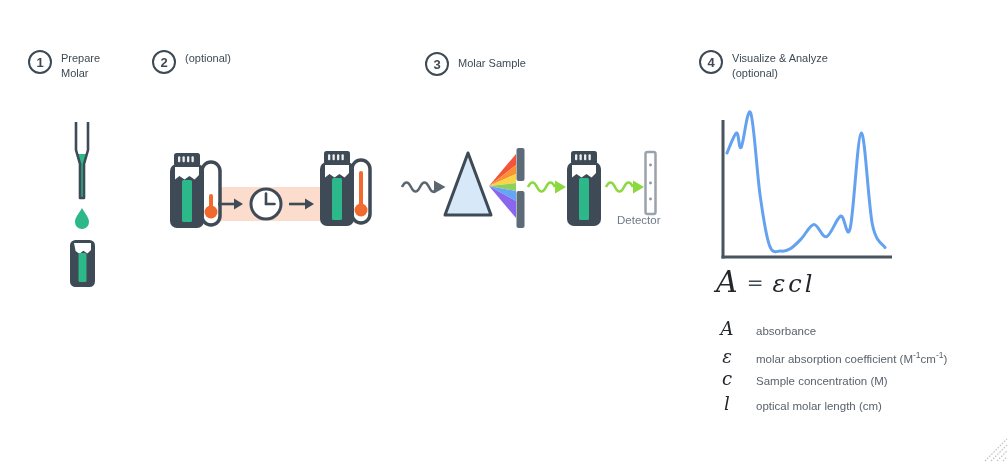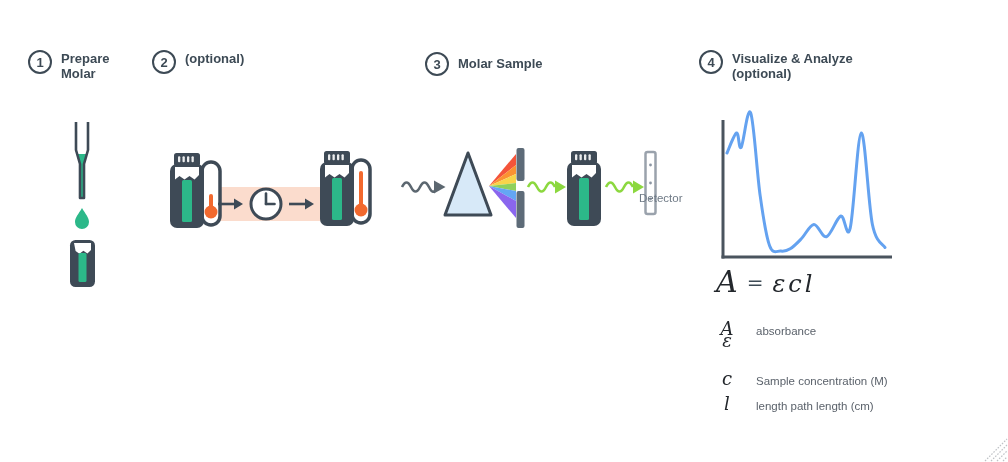--- a/index.html
+++ b/index.html
@@ -7,26 +7,26 @@
     position:relative;width:1008px;height:462px;background:#ffffff;overflow:hidden;
     font-family:"Liberation Sans","DejaVu Sans",sans-serif;
   }
   .step-header{position:absolute;display:flex;align-items:flex-start;}
   .step-badge{
     width:24px;height:24px;border:2.5px solid #3d4a55;border-radius:50%;
     display:flex;align-items:center;justify-content:center;
     font-size:13px;font-weight:bold;color:#3d4a55;flex:0 0 auto;box-sizing:border-box;
   }
   .step-title{
-    margin-left:9px;font-size:13px;font-weight:bold;color:#3d4a55;line-height:15px;padding-top:1px;
+    margin-left:9px;font-size:11px;font-weight:normal;color:#3d4a55;line-height:15px;padding-top:1px;
     white-space:nowrap;
   }
   .abs{position:absolute;}
   .detector-label{
-    position:absolute;left:617px;top:192px;font-size:11.5px;color:#6f7a86;margin-left:22px;
+    position:absolute;left:617px;top:214px;font-size:11.5px;color:#6f7a86;
   }
   .equation{
     position:absolute;left:716px;top:264px;display:flex;align-items:baseline;gap:9px;
     font-family:"DejaVu Serif","Liberation Serif",serif;font-style:italic;color:#23272c;
   }
   .equation .eq-a{font-size:30px;}
   .equation .eq-eq{font-size:20px;font-style:normal;color:#3d4a55;position:relative;top:-2px;}
   .equation .eq-ecl{font-size:24px;letter-spacing:3px;}
   .legend{position:absolute;left:716px;top:305px;}
   .legend-row{display:flex;align-items:baseline;height:25px;}
@@ -205,28 +205,31 @@
     <span class="eq-ecl">εcl</span>
   </div>
 
   <div class="legend">
     <div class="legend-row">
       <span class="legend-sym">A</span>
       <span class="legend-desc">absorbance</span>
     </div>
     <div class="legend-row">
       <span class="legend-sym">ε</span>
+      <span class="legend-desc">
+        <span>molar absorption coefficient (M</span><sup>-1</sup><span>cm</span><sup>-1</sup><span>)</span>
+      </span>
     </div>
     <div class="legend-row">
       <span class="legend-sym">c</span>
       <span class="legend-desc">Sample concentration (M)</span>
     </div>
     <div class="legend-row">
       <span class="legend-sym">l</span>
-      <span class="legend-desc">length path length (cm)</span>
+      <span class="legend-desc">optical molar length (cm)</span>
     </div>
   </div>
 
   <svg class="abs" style="right:0;bottom:0;" width="24" height="24" viewBox="0 0 24 24">
     <g stroke="#bfc2c6" stroke-width="1.2" stroke-dasharray="1.6 1.4">
       <line x1="1" y1="23" x2="23" y2="1"></line>
       <line x1="7" y1="23" x2="23" y2="7"></line>
       <line x1="13" y1="23" x2="23" y2="13"></line>
       <line x1="19" y1="23" x2="23" y2="19"></line>
     </g>

